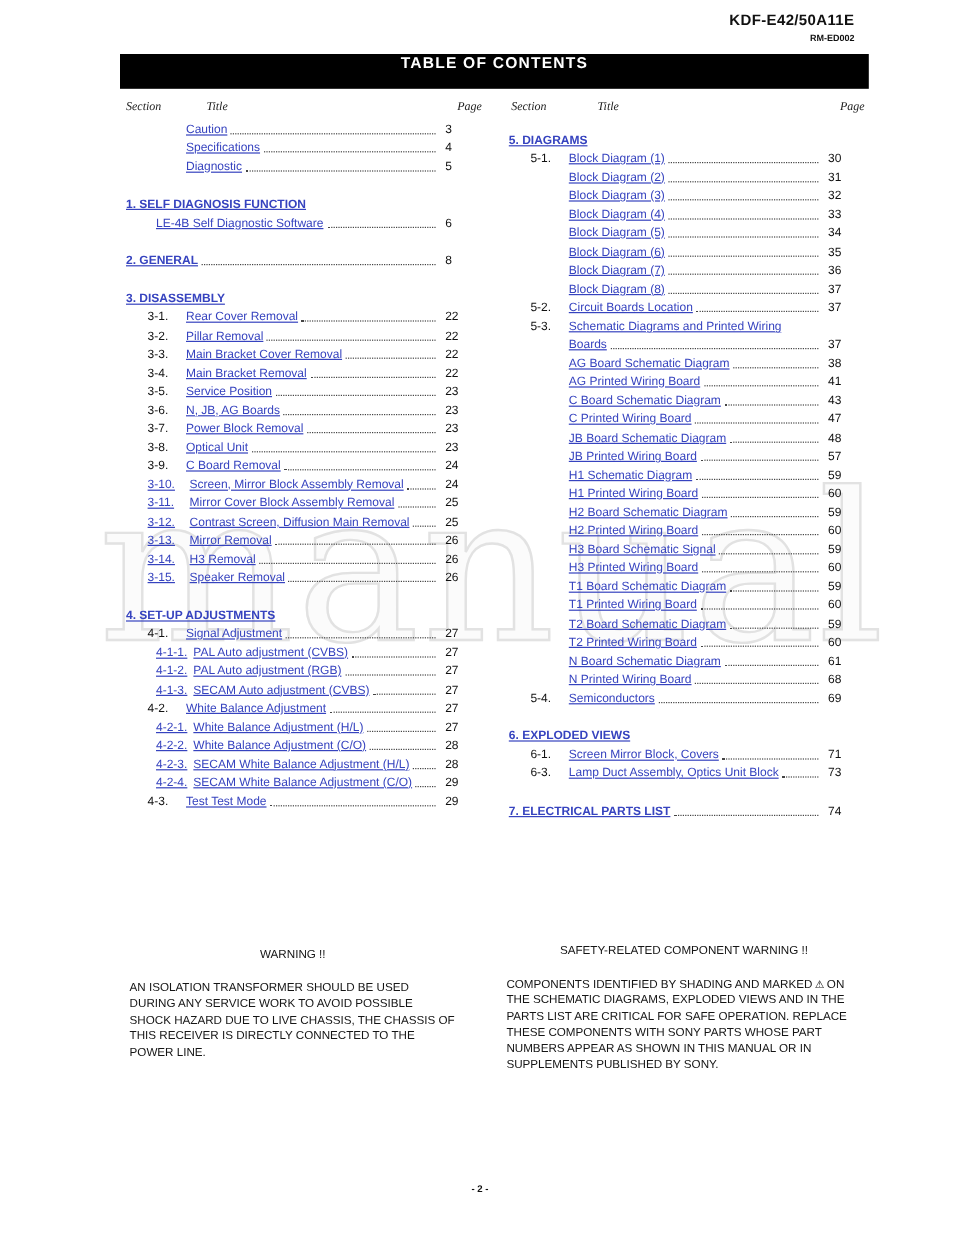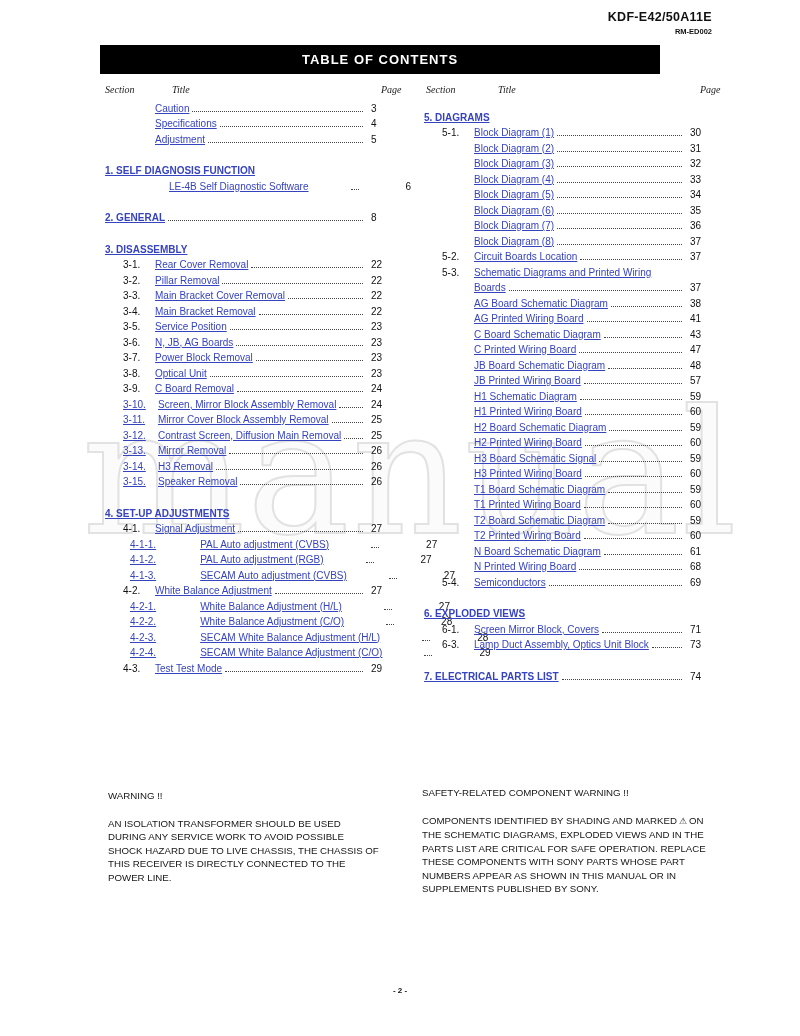--- a/index.html
+++ b/index.html
@@ -12,44 +12,44 @@
   .watermark{
     position:absolute;left:82px;top:388px;width:650px;z-index:0;
     font-family:"DejaVu Serif",serif;font-size:172px;line-height:1;
     color:#fbfbfb;-webkit-text-stroke:2px #e2e2e2;letter-spacing:2px;
     user-select:none;pointer-events:none;
   }
   .page{position:absolute;inset:0;z-index:1;}
   .model{position:absolute;top:10px;right:88px;font-weight:bold;font-size:12.5px;letter-spacing:.3px;margin-left:32px;}
   .code{position:absolute;top:27px;right:88px;font-weight:bold;font-size:7.5px;}
   .banner{
-    position:absolute;left:100px;top:45px;width:560px;height:29px;background:#000;color:#fff;
-    display:flex;align-items:center;justify-content:center;
+    position:absolute;left:100px;top:45px;width:624px;height:29px;background:#000;color:#fff;
+    display:flex;justify-content:center;
     font-weight:bold;font-size:13px;letter-spacing:1px;
   }
   .colhead{
     position:absolute;top:84px;font-family:"Liberation Serif",serif;
     font-style:italic;font-size:10px;color:#222;
   }
   .col{position:absolute;top:99px;width:292px;}
   #toc-left{left:105px;}
   #toc-right{left:424px;}
   .row{display:flex;align-items:flex-end;height:15.5px;padding-left:18px;font-size:10px;}
   .row.heading{padding-left:0;}
-  .row.sub{padding-left:25px;gap:39px;}
+  .row.sub{padding-left:25px;}
   .row.sub .num{width:auto;min-width:0;margin-right:5px;margin-top:39px;}
   .gap{height:16px;}
   .hlink{color:var(--blue);font-weight:bold;text-decoration:underline;white-space:nowrap;line-height:13px;cursor:pointer;}
   .tlink{color:var(--blue);text-decoration:underline;white-space:nowrap;line-height:13px;cursor:pointer;}
   .num{flex:0 0 auto;width:32px;color:var(--ink);line-height:13px;}
   .num.numlink{width:auto;min-width:32px;margin-right:3px;color:var(--blue);text-decoration:underline;}
   .dots{flex:1 1 auto;min-width:8px;border-bottom:1.5px dotted #444;margin:0 2px 3px 3px;}
   .pagenum{flex:0 0 26px;padding-left:6px;color:var(--ink);line-height:13px;}
   .warn{position:absolute;font-size:9.7px;line-height:13.5px;color:#151515;}
-  .warn .wtitle{text-align:left;margin-bottom:14px;}
+  .warn .wtitle{text-align:center;margin-bottom:14px;}
   #warn-left{left:108px;top:789px;width:272px;}
   #warn-right{left:422px;top:786px;width:296px;}
   .wsym{font-size:9px;padding:0 2px;}
   .footer{position:absolute;left:0;right:0;top:986px;text-align:center;font-size:8px;font-weight:bold;}
 </style>
 </head>
 <body>
 
 <div class="watermark">manual</div>
 
@@ -76,21 +76,21 @@
         <span class="pagenum">3</span>
       </div>
       <div class="row">
         <span class="num" style="margin-right: 0px;"></span>
         <a class="tlink">Specifications</a>
         <span class="dots"></span>
         <span class="pagenum">4</span>
       </div>
       <div class="row">
         <span class="num" style="margin-right: 0px;"></span>
-        <a class="tlink">Adjustment</a>
+        <a class="tlink">Diagnostic</a>
         <span class="dots"></span>
         <span class="pagenum">5</span>
       </div>
       <div class="gap"></div>
       <div class="row heading">
         <a class="hlink">1. SELF DIAGNOSIS FUNCTION</a>
       </div>
       <div class="row sub">
         <span class="num" style="margin-right: 0px;"></span>
         <a class="tlink">LE-4B Self Diagnostic Software</a>

